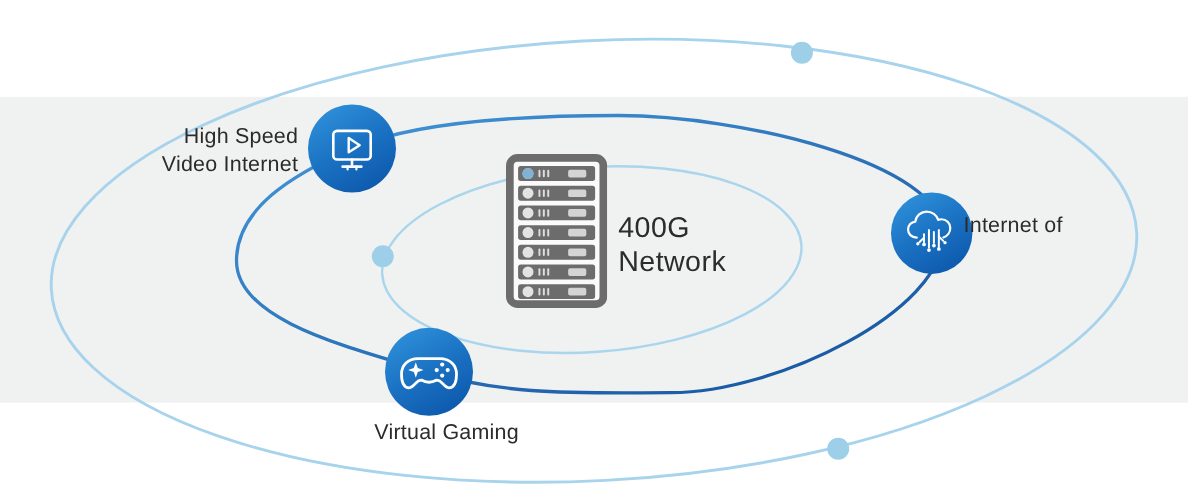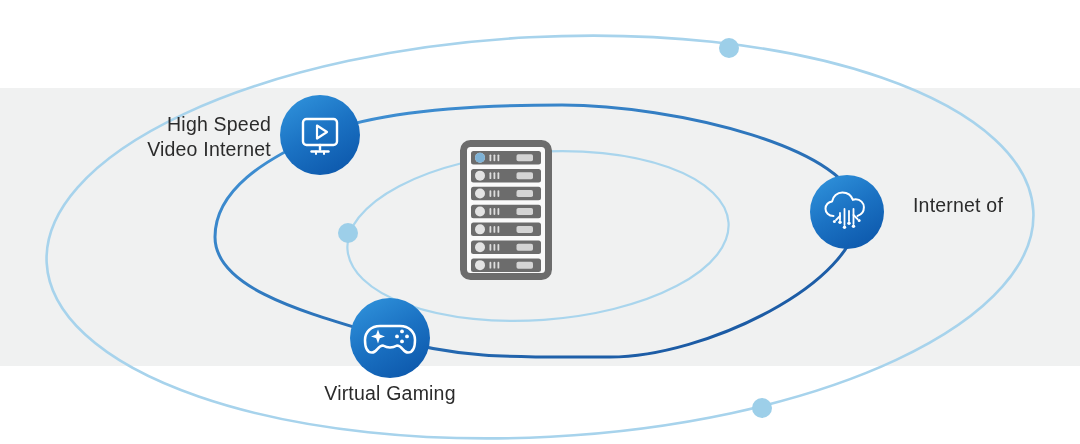--- a/index.html
+++ b/index.html
@@ -23,22 +23,22 @@
   .node svg{display:block;}
   .node-video{left:280px;top:95px;width:80px;height:80px;}
   .node-iot{left:810px;top:175px;width:74px;height:74px;}
   .node-gaming{left:350px;top:298px;width:80px;height:80px;}
   .label{
     position:absolute;color:#2b2b2b;font-size:19.5px;line-height:25px;
     letter-spacing:.2px;font-weight:500;white-space:nowrap;
   }
   .label span{display:block;}
   .label-video{right:809px;top:112px;text-align:right;margin-left:16px;}
-  .label-iot{left:913px;top:193px;text-align:right;}
-  .label-gaming{left:290px;top:381px;width:200px;text-align:center;}
+  .label-iot{left:876px;top:193px;text-align:right;}
+  .label-gaming{left:306px;top:381px;width:200px;text-align:center;}
   .title{
     position:absolute;left:562px;top:191px;color:#2c2c2c;
     font-size:26px;line-height:31px;letter-spacing:.4px;font-weight:500;
   }
   .title span{display:block;}
   .server{position:absolute;left:460px;top:140px;}
 </style>
 </head>
 <body>
 
@@ -86,20 +86,24 @@
     <use href="#srv-slot" y="11"></use>
     <use href="#srv-slot" y="28.9"></use>
     <use href="#srv-slot" y="46.8"></use>
     <use href="#srv-slot" y="64.7"></use>
     <use href="#srv-slot" y="82.6"></use>
     <use href="#srv-slot" y="100.5"></use>
     <use href="#srv-slot" y="118.4"></use>
     <circle cx="20" cy="17.75" r="5" fill="#7eb2d6"></circle>
   </svg>
 
+  <div class="title">
+    <span>400G</span>
+    <span>Network</span>
+  </div>
 
   <div class="node node-video">
     <svg width="54" height="54" viewBox="-27 -27 54 54" fill="none" stroke="#ffffff" stroke-width="2.4" stroke-linecap="round" stroke-linejoin="round">
       <rect x="-17" y="-16" width="34" height="26" rx="3.5"></rect>
       <path d="M -3 -9.5 L 7 -3 L -3 3.5 Z" stroke-width="2.2"></path>
       <path d="M 0 10 L 0 14.5"></path>
       <path d="M -8.5 16.5 L 8.5 16.5"></path>
       <path d="M -4 16.5 L -4 19" stroke-width="2"></path>
       <path d="M 4 16.5 L 4 19" stroke-width="2"></path>
     </svg>

